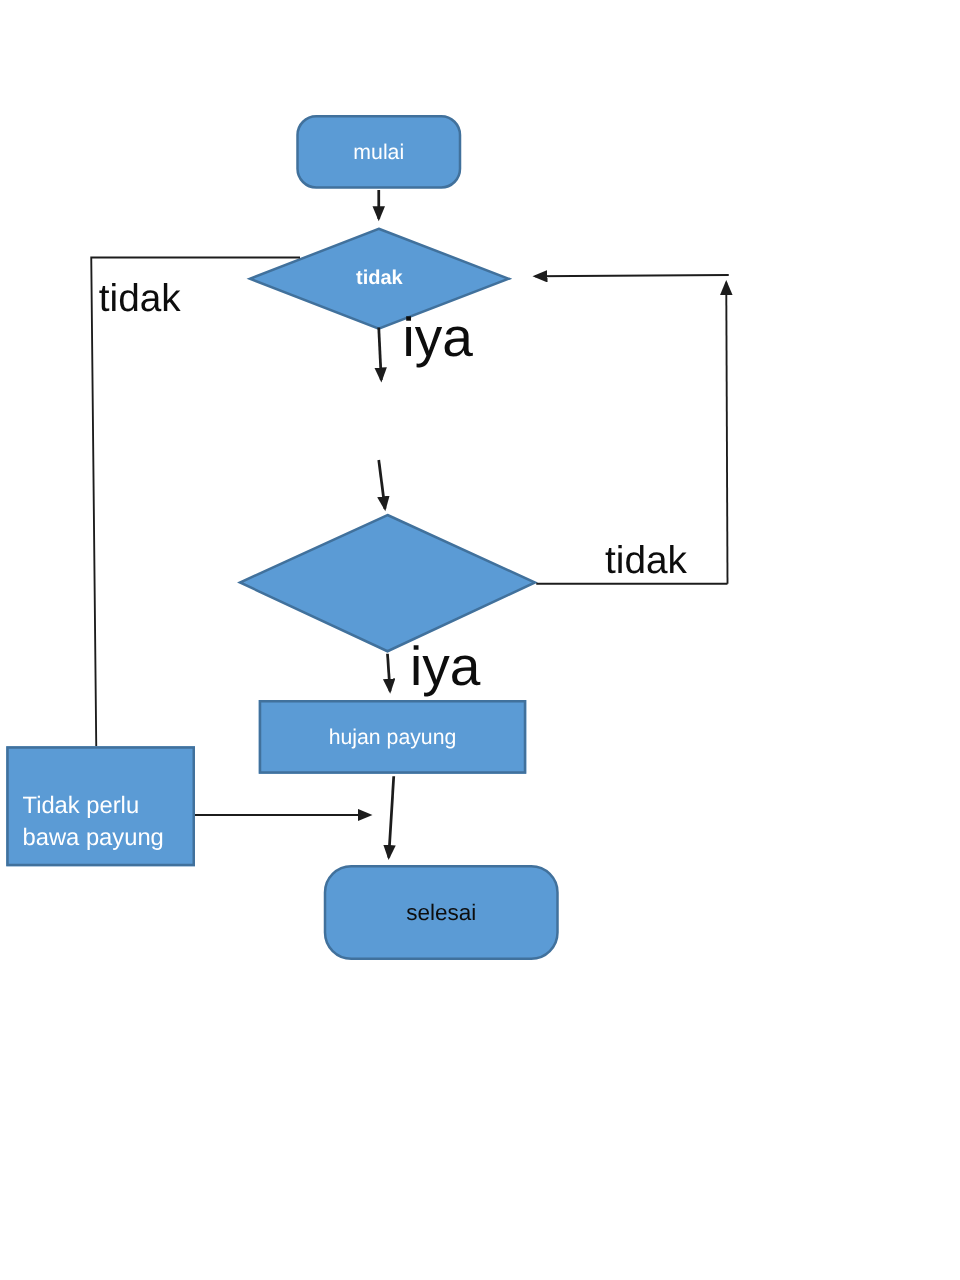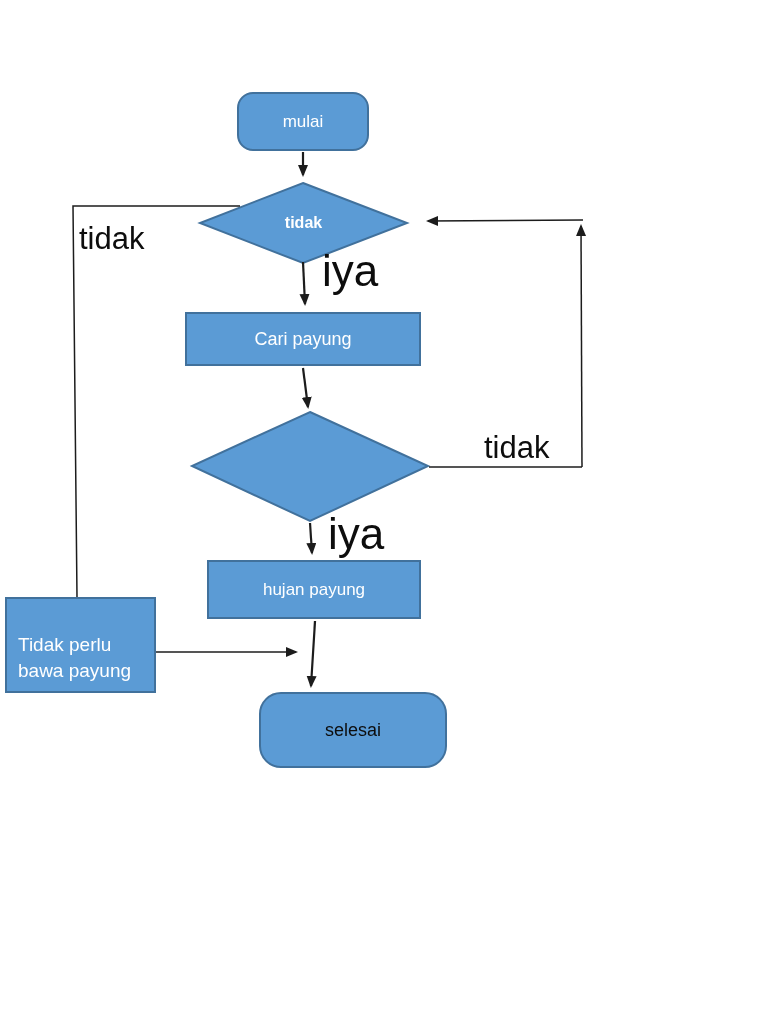--- a/index.html
+++ b/index.html
@@ -78,23 +78,20 @@
   </svg>
 
   <div class="node terminator" style="left:237px; top:92px; width:132px; height:59px; font-size:17px;">
     <span>mulai</span>
   </div>
 
   <div class="diamond-label light" style="left:200px; top:185px; width:207px; height:76px; font-size:16px;">
     <span>tidak</span>
   </div>
 
-  <div class="node" style="left:185px; top:312px; width:236px; height:54px; font-size:18px;">
-    <span>Cari payung</span>
-  </div>
 
 
   <div class="node" style="left:207px; top:560px; width:214px; height:59px; font-size:17px;">
     <span>hujan payung</span>
   </div>
 
   <div class="node" style="left:5px; top:597px; width:151px; height:96px; font-size:19px; line-height:1.35;">
     <span style="max-width:125px; display:inline-block;margin-top:25px;">Tidak perlu bawa payung</span>
   </div>
 

